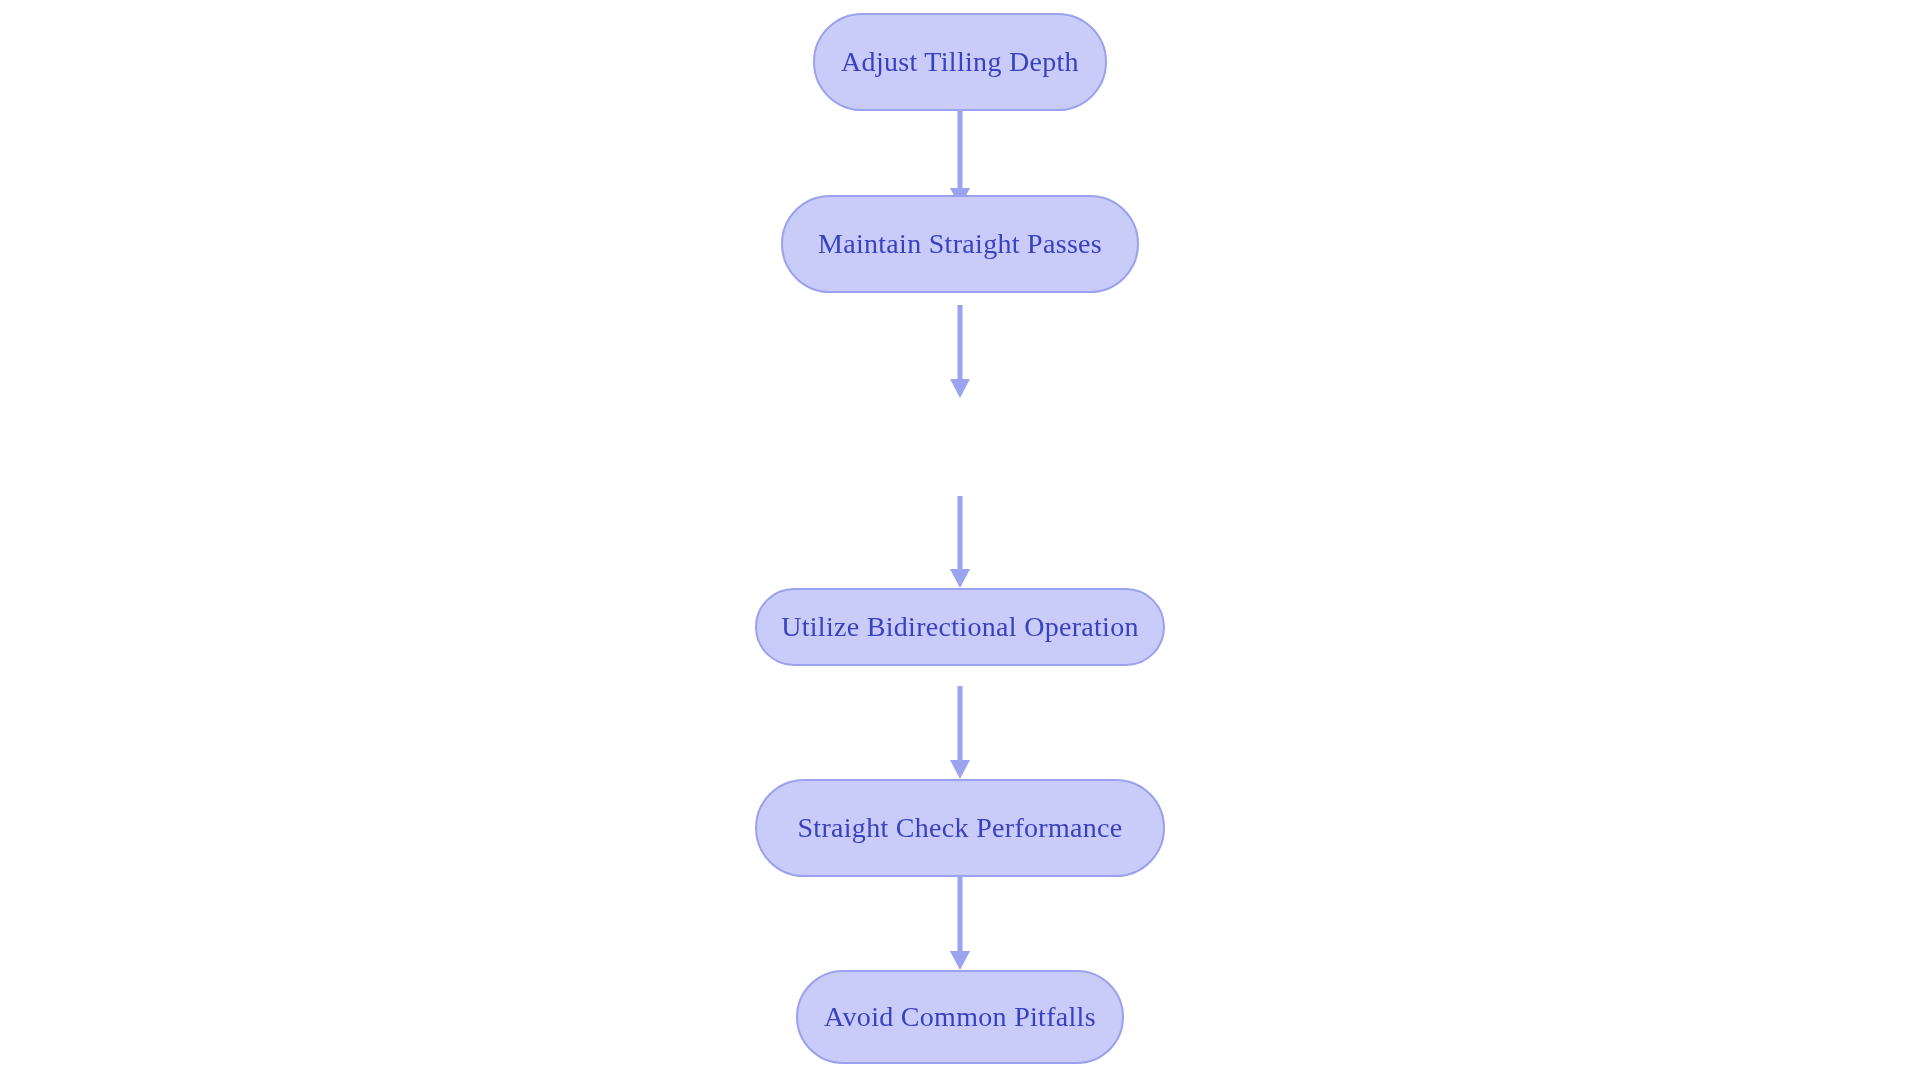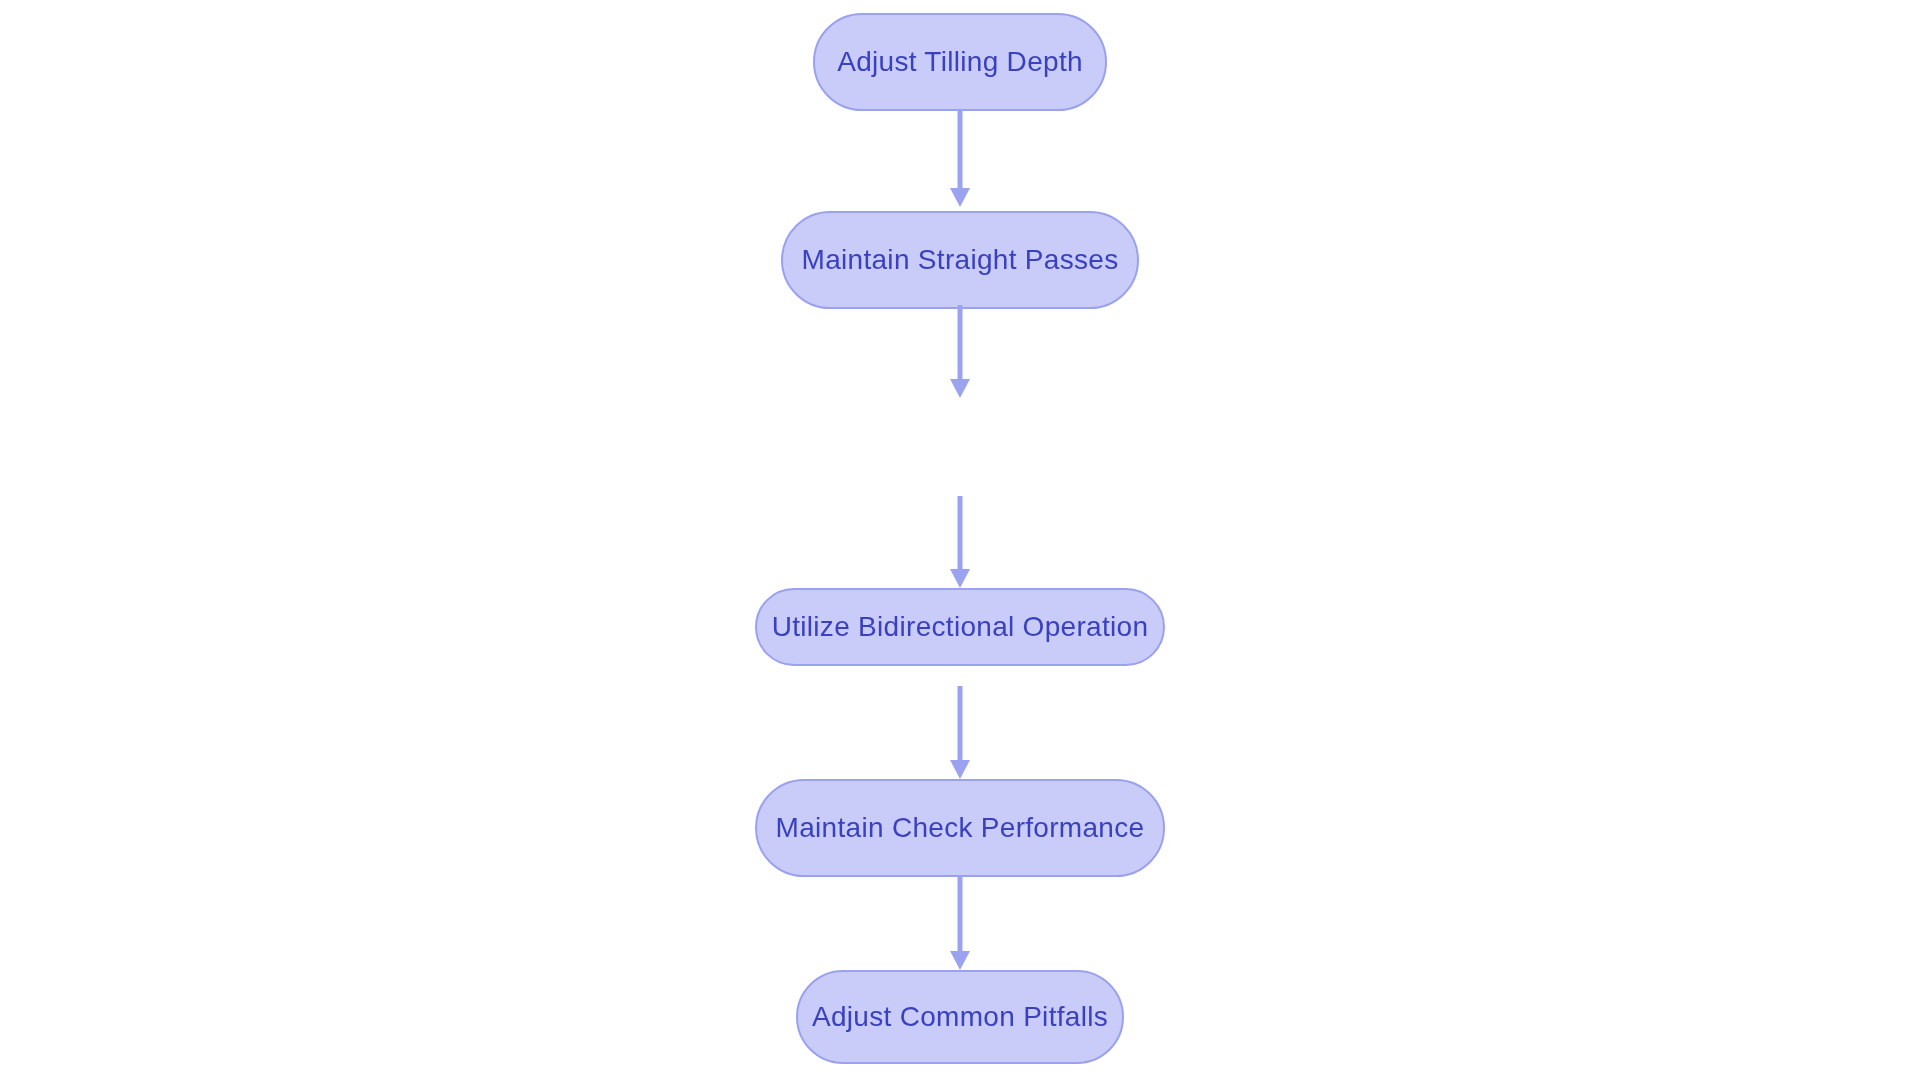--- a/index.html
+++ b/index.html
@@ -32,20 +32,21 @@
     align-items: center;
     justify-content: center;
   }
   .node-label {
     color: var(--node-text);
     font-size: 28px;
     font-weight: 400;
     letter-spacing: 0.3px;
     white-space: nowrap;
     text-align: center;
+    font-family: Liberation Serif, serif;
   }
   .arrow {
     position: absolute;
     left: 949px;
     width: 22px;
   }
   .arrow-line {
     position: absolute;
     left: 50%;
     transform: translateX(-50%);
@@ -73,21 +74,21 @@
 
   <div class="node" style="left:813px; top:13px; width:294px; height:98px;">
     <span class="node-label">Adjust Tilling Depth</span>
   </div>
 
   <div class="arrow" style="top:111px; height:96px;">
     <div class="arrow-line"></div>
     <div class="arrow-head"></div>
   </div>
 
-  <div class="node" style="left:781px; top:211px; width:358px; height:98px;">
+  <div class="node" style="left:781px; top:195px; width:358px; height:98px;">
     <span class="node-label">Maintain Straight Passes</span>
   </div>
 
   <div class="arrow" style="top:305px; height:93px;">
     <div class="arrow-line"></div>
     <div class="arrow-head"></div>
   </div>
 
 
   <div class="arrow" style="top:496px; height:92px;">
@@ -98,25 +99,25 @@
   <div class="node" style="left:755px; top:588px; width:410px; height:78px;">
     <span class="node-label">Utilize Bidirectional Operation</span>
   </div>
 
   <div class="arrow" style="top:686px; height:93px;">
     <div class="arrow-line"></div>
     <div class="arrow-head"></div>
   </div>
 
   <div class="node" style="left:755px; top:779px; width:410px; height:98px;">
-    <span class="node-label">Maintain Check Performance</span>
+    <span class="node-label">Straight Check Performance</span>
   </div>
 
   <div class="arrow" style="top:877px; height:93px;">
     <div class="arrow-line"></div>
     <div class="arrow-head"></div>
   </div>
 
   <div class="node" style="left:796px; top:970px; width:328px; height:94px;">
-    <span class="node-label">Adjust Common Pitfalls</span>
+    <span class="node-label">Avoid Common Pitfalls</span>
   </div>
 
 </div>
 
 </body></html>

